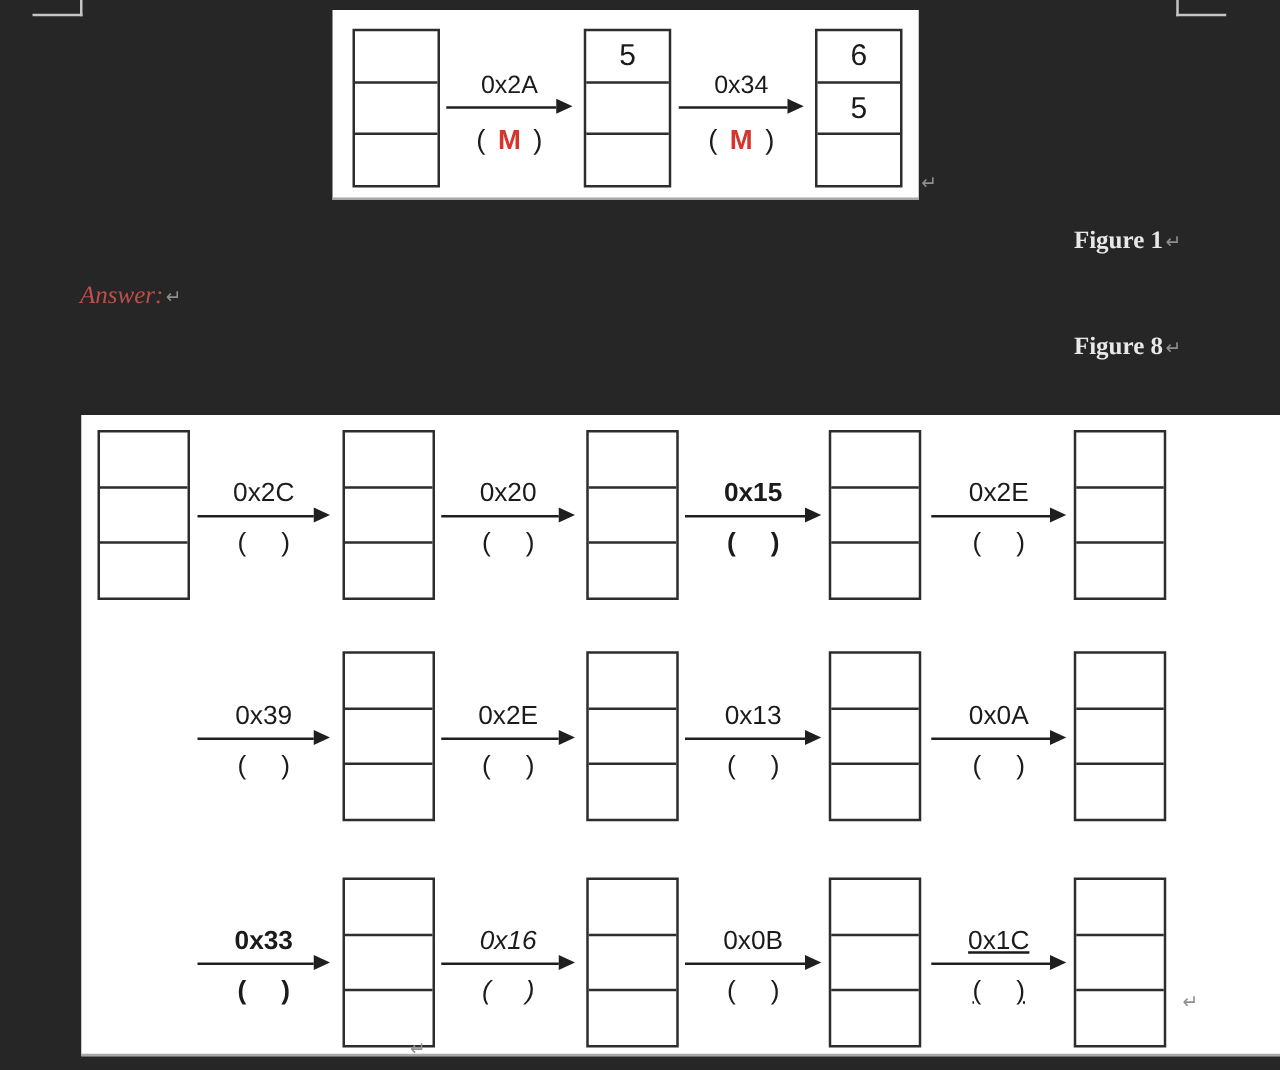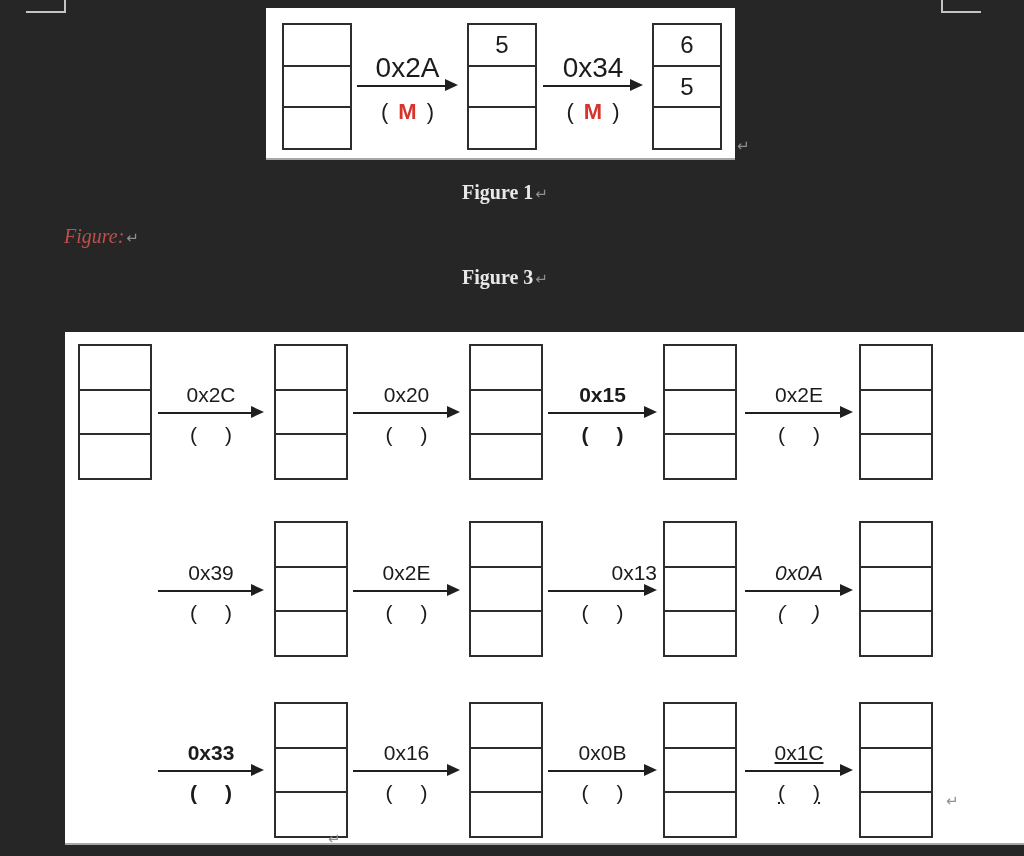--- a/index.html
+++ b/index.html
@@ -16,32 +16,32 @@
 
   
   .stack{position:absolute;display:flex;flex-direction:column;border:2px solid #2d2d2d;background:#fff;box-sizing:border-box;}
   .cell{flex:1;border-top:2px solid #2d2d2d;display:flex;align-items:center;justify-content:center;
         font-size:24px;color:#1b1b1b;}
   .cell:first-child{border-top:none;}
 
   
   .arrow-unit{position:absolute;text-align:center;color:#1b1b1b;}
   .arrow-label{font-size:21px;line-height:26px;white-space:nowrap;}
-  .fig1 .arrow-label{font-size:28px;}
+  .fig1 .arrow-label{font-size:20px;}
   .arrow-line{position:relative;height:2px;background:#1f1f1f;margin-top:4px;margin-right:13px;}
   .arrow-head{position:absolute;right:-13px;top:-6px;width:0;height:0;
               border-left:13px solid #1f1f1f;border-top:6px solid transparent;border-bottom:6px solid transparent;}
   .arrow-parens{display:flex;justify-content:center;align-items:center;font-size:21px;line-height:26px;margin-top:8px;}
   .parens-wide{gap:28px;}
   .parens-m{gap:10px;margin-top:12px;font-size:22px;}
   .m-letter{color:#d7342c;font-weight:bold;}
 
   
   .caption-line{position:absolute;font-family:"Liberation Serif",serif;font-weight:bold;
-                font-size:20px;color:#e8e8e8;text-align:center;}
+                font-size:20px;color:#e8e8e8;text-align:right;}
   .answer-line{position:absolute;font-family:"Liberation Serif",serif;font-style:italic;
                font-size:20px;color:#bd4f4c;}
   .return-mark{font-family:"DejaVu Sans",sans-serif;font-style:normal;font-weight:normal;
                color:#8f8f8f;font-size:15px;margin-left:2px;}
   .return-float{position:absolute;font-family:"DejaVu Sans",sans-serif;color:#8f8f8f;font-size:15px;}
 </style>
 </head>
 <body>
 
 <div id="page">
@@ -94,25 +94,25 @@
     </div>
   </div>
 
   <span class="return-float" style="left:737px;top:137px;">↵</span>
 
   <div class="caption-line" style="left:65px;top:181px;width:880px;">
     <span>Figure 1</span><span class="return-mark">↵</span>
   </div>
 
   <div class="answer-line" style="left:64px;top:225px;">
-    <span>Figure:</span><span class="return-mark">↵</span>
+    <span>Answer:</span><span class="return-mark">↵</span>
   </div>
 
   <div class="caption-line" style="left:65px;top:266px;width:880px;">
-    <span>Figure 3</span><span class="return-mark">↵</span>
+    <span>Figure 8</span><span class="return-mark">↵</span>
   </div>
 
   <div class="panel fig2" style="left:65px;top:320px;width:975px;height:511px;margin-top:12px;">
 
     <div class="stack" style="left:13px;top:12px;width:74px;height:136px;">
       <div class="cell"></div>
         <div class="cell"></div>
         <div class="cell"></div>
     </div>
 
@@ -211,38 +211,38 @@
           <span>)</span>
       </div>
     </div>
 
     <div class="stack" style="left:404px;top:189px;width:74px;height:136px;">
       <div class="cell"></div>
         <div class="cell"></div>
         <div class="cell"></div>
     </div>
 
-    <div class="arrow-unit" style="left:483px;top:228px;width:109px;text-align:right;">
+    <div class="arrow-unit" style="left:483px;top:228px;width:109px;">
       <div class="arrow-label">0x13</div>
       <div class="arrow-line">
           <span class="arrow-head"></span>
         </div>
       <div class="arrow-parens parens-wide">
         <span>(</span>
           <span>)</span>
       </div>
     </div>
 
     <div class="stack" style="left:598px;top:189px;width:74px;height:136px;">
       <div class="cell"></div>
         <div class="cell"></div>
         <div class="cell"></div>
     </div>
 
-    <div class="arrow-unit" style="left:680px;top:228px;width:108px;font-style:italic;">
+    <div class="arrow-unit" style="left:680px;top:228px;width:108px;">
       <div class="arrow-label">0x0A</div>
       <div class="arrow-line">
           <span class="arrow-head"></span>
         </div>
       <div class="arrow-parens parens-wide">
         <span>(</span>
           <span>)</span>
       </div>
     </div>
 
@@ -262,21 +262,21 @@
           <span>)</span>
       </div>
     </div>
 
     <div class="stack" style="left:209px;top:370px;width:74px;height:136px;">
       <div class="cell"></div>
         <div class="cell"></div>
         <div class="cell"></div>
     </div>
 
-    <div class="arrow-unit" style="left:288px;top:408px;width:107px;">
+    <div class="arrow-unit" style="left:288px;top:408px;width:107px;font-style:italic;">
       <div class="arrow-label">0x16</div>
       <div class="arrow-line">
           <span class="arrow-head"></span>
         </div>
       <div class="arrow-parens parens-wide">
         <span>(</span>
           <span>)</span>
       </div>
     </div>
 

